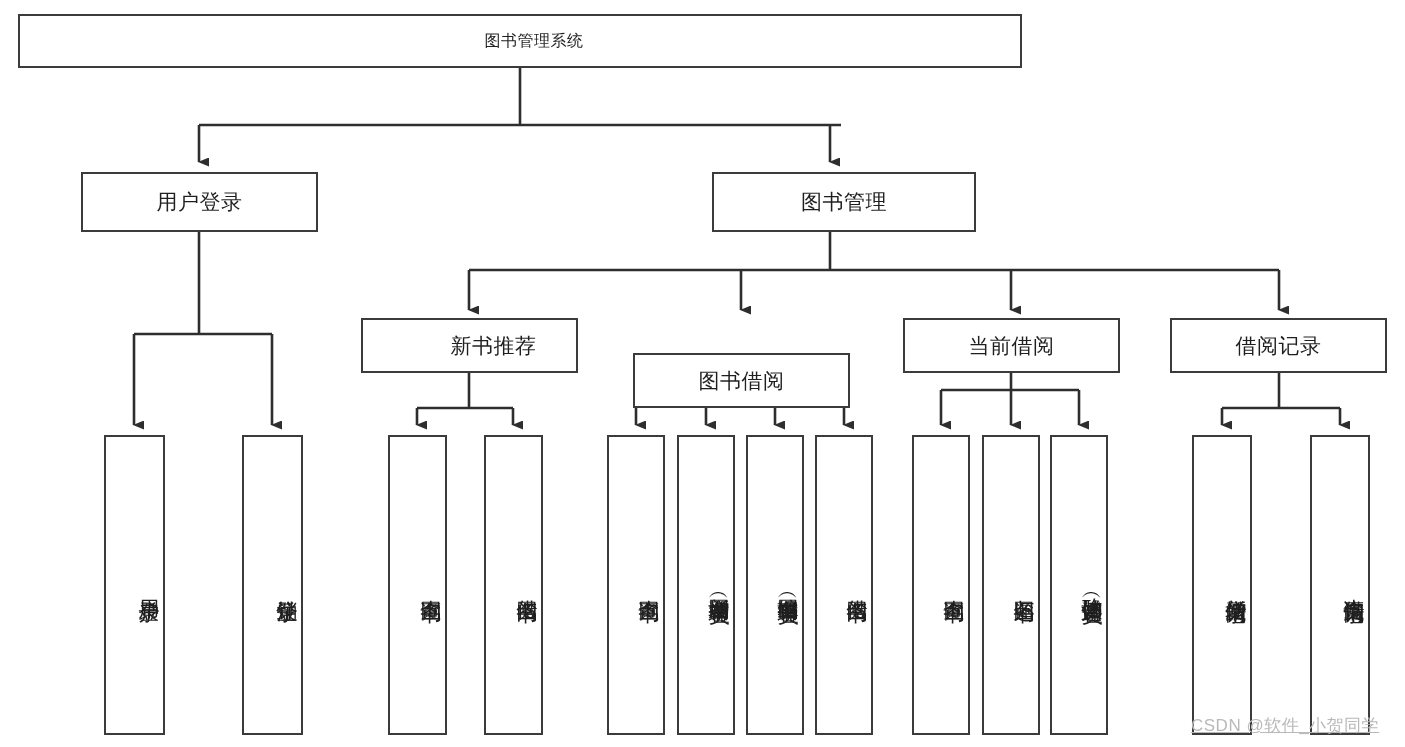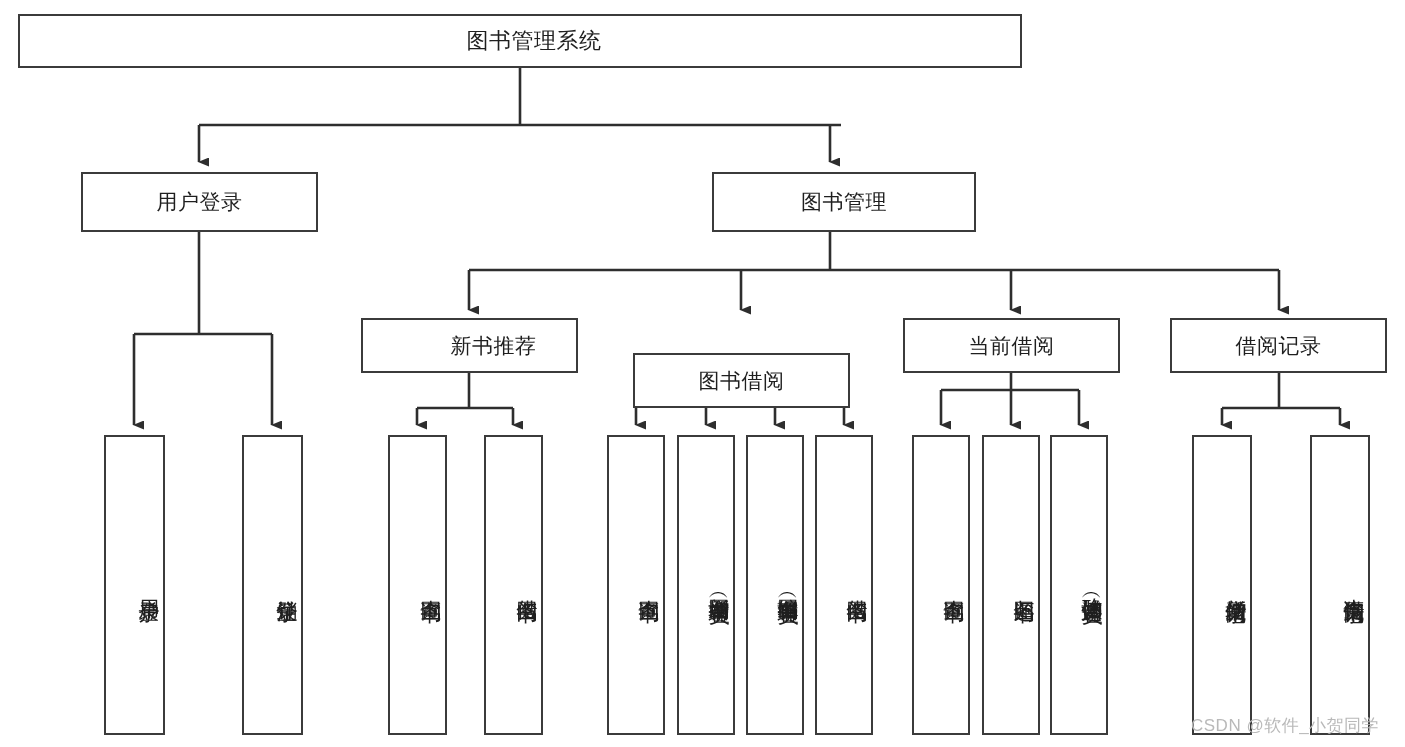--- a/index.html
+++ b/index.html
@@ -37,21 +37,21 @@
     justify-content: center;
     color: #1f1f1f;
   }
   .node-h {
     font-size: 21px;
     line-height: 1.2;
     letter-spacing: 0.5px;
     white-space: nowrap;
   }
   .node-root {
-    font-size: 22px;
+    font-size: 16px;
     padding-left: 28px;
   }
   .node-v {
     writing-mode: vertical-rl;
     text-orientation: upright;
     font-size: 21px;
     line-height: 1.35;
     letter-spacing: 1px;
     padding: 14px 0;
     align-items: flex-start;
@@ -63,20 +63,21 @@
   }
   .watermark {
     position: absolute;
     left: 1191px;
     top: 714px;
     font-size: 17px;
     color: #b9b9b9;
     white-space: nowrap;
     letter-spacing: 0.5px;
     user-select: none;
+    text-decoration: underline;
   }
 </style>
 </head>
 <body>
 
 <div id="diagram-root">
 
   <svg id="connector-layer" viewBox="0 0 1405 747" width="1405" height="747" xmlns="http://www.w3.org/2000/svg">
     <defs>
       <marker id="arrowhead" markerWidth="9" markerHeight="11" refX="4.5" refY="10" orient="auto" markerUnits="userSpaceOnUse">

